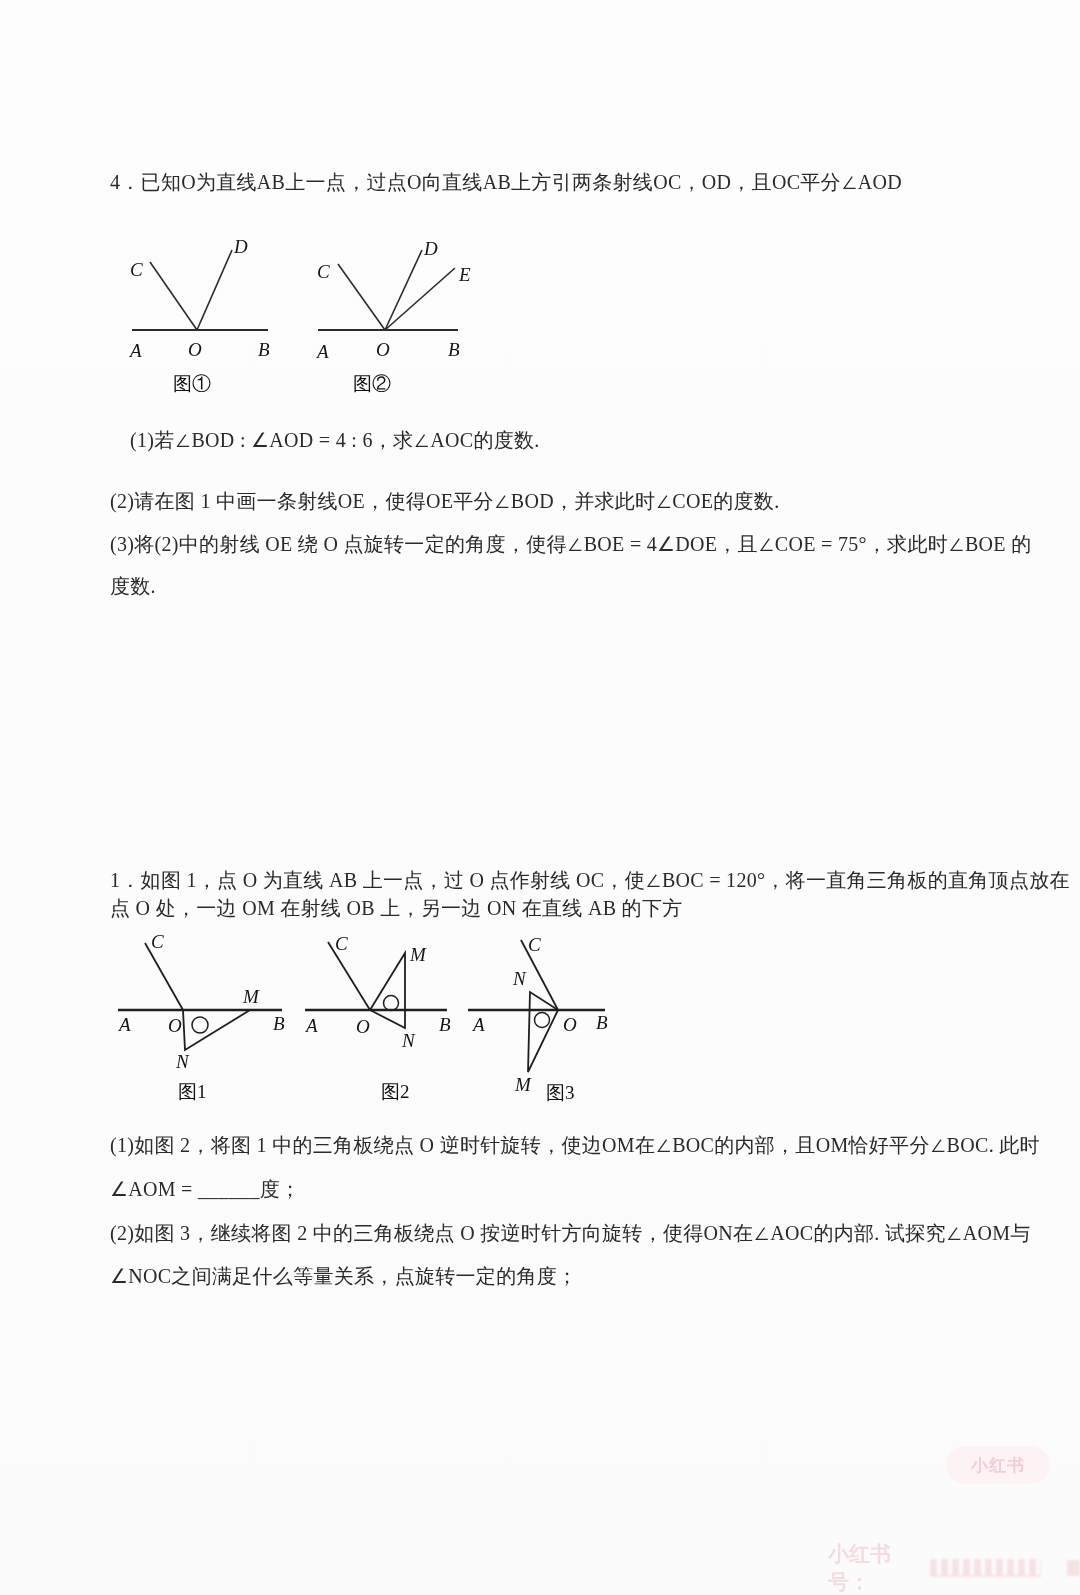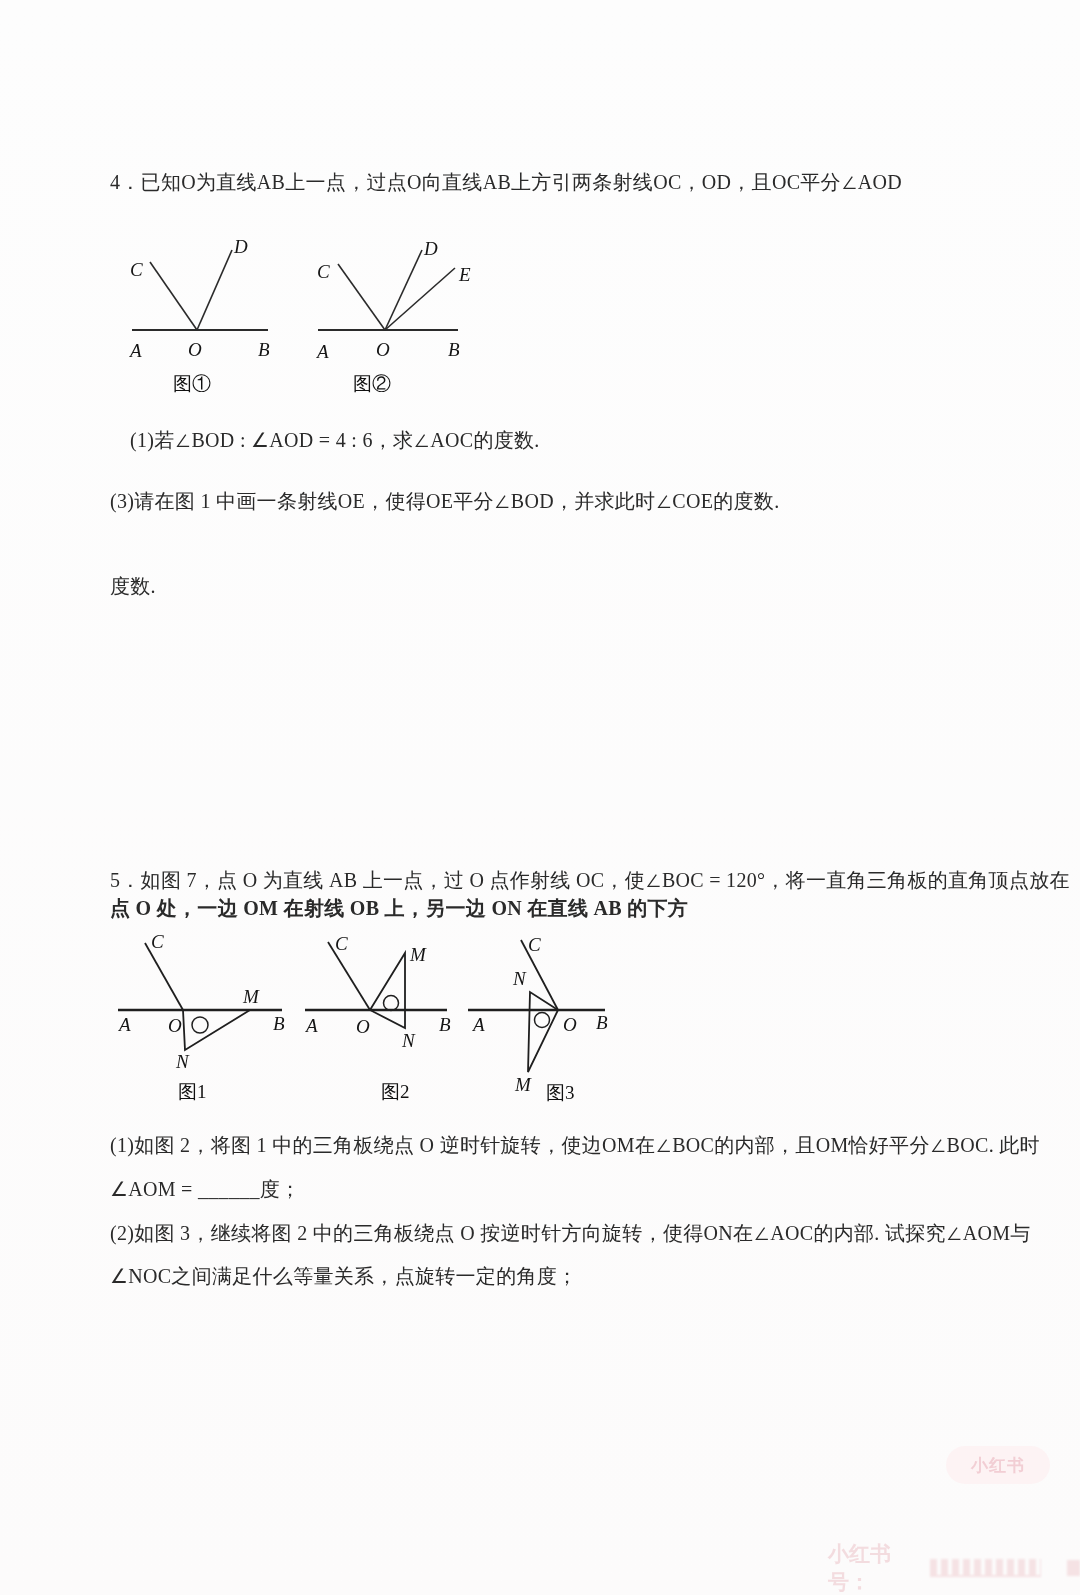--- a/index.html
+++ b/index.html
@@ -114,25 +114,26 @@
         <text x="349" y="55">E</text>
         <text x="207" y="132">A</text>
         <text x="266" y="130">O</text>
         <text x="338" y="130">B</text>
         <text x="243" y="164" class="cap">图②</text>
       </g>
     </svg>
   </div>
 
   <div class="tline" style="left:110px; top:426px;margin-left:20px;">(1)若∠BOD : ∠AOD = 4 : 6，求∠AOC的度数.</div>
-  <div class="tline" style="left:110px; top:487px;">(3)请在图 1 中画一条射线OE，使得OE平分∠BOD，并求此时∠COE的度数.</div>
+  <div class="tline" style="left:110px; top:487px;">(2)请在图 1 中画一条射线OE，使得OE平分∠BOD，并求此时∠COE的度数.</div>
+  <div class="tline" style="left:110px; top:530px;">(3)将(2)中的射线 OE 绕 O 点旋转一定的角度，使得∠BOE = 4∠DOE，且∠COE = 75°，求此时∠BOE 的</div>
   <div class="tline" style="left:110px; top:572px;">度数.</div>
 
-  <div class="tline" style="left:110px; top:866px;">5．如图 7，点 O 为直线 AB 上一点，过 O 点作射线 OC，使∠BOC = 120°，将一直角三角板的直角顶点放在</div>
-  <div class="tline" style="left:110px; top:894px;font-weight:bold;">点 O 处，一边 OM 在射线 OB 上，另一边 ON 在直线 AB 的下方</div>
+  <div class="tline" style="left:110px; top:866px;">1．如图 1，点 O 为直线 AB 上一点，过 O 点作射线 OC，使∠BOC = 120°，将一直角三角板的直角顶点放在</div>
+  <div class="tline" style="left:110px; top:894px;">点 O 处，一边 OM 在射线 OB 上，另一边 ON 在直线 AB 的下方</div>
 
   <div class="fig-wrap" style="left:110px; top:925px;">
     <svg width="520" height="182" viewBox="0 0 520 182">
 
       <g>
         <line x1="8" y1="85" x2="172" y2="85" stroke="#1f1f1f" stroke-width="2.4"></line>
         <line x1="73" y1="85" x2="35" y2="18" stroke="#1f1f1f" stroke-width="1.8"></line>
         <path d="M 73 85 L 75 125 L 140 85" fill="none" stroke="#1f1f1f" stroke-width="1.8"></path>
         <circle cx="90" cy="100" r="8" fill="none" stroke="#1f1f1f" stroke-width="1.5"></circle>
         <text x="41" y="23">C</text>

